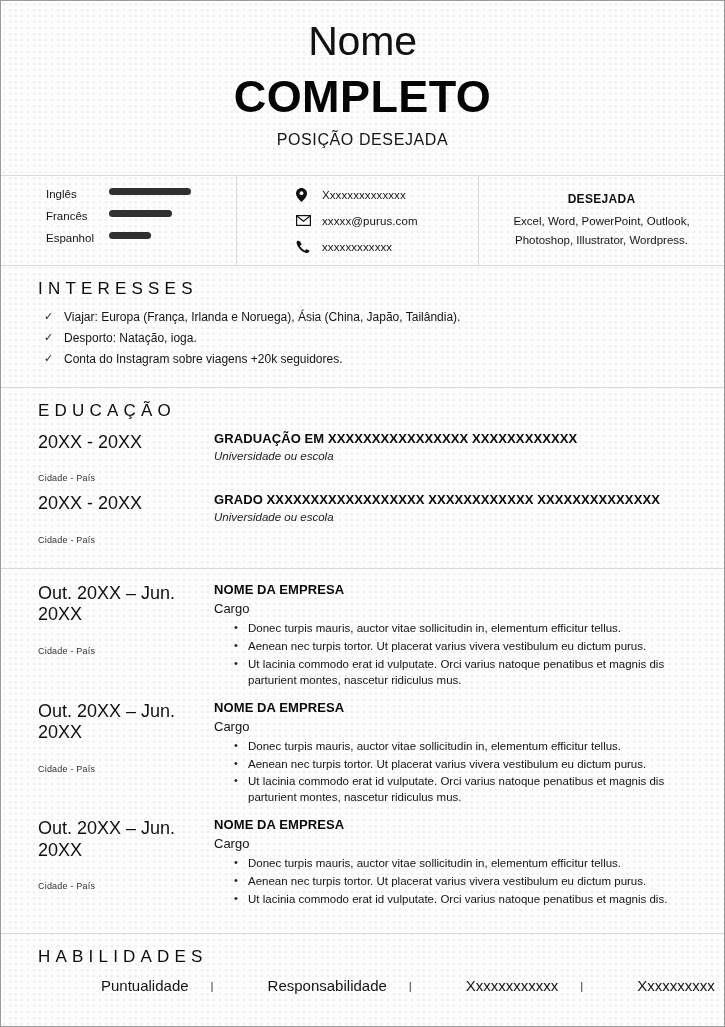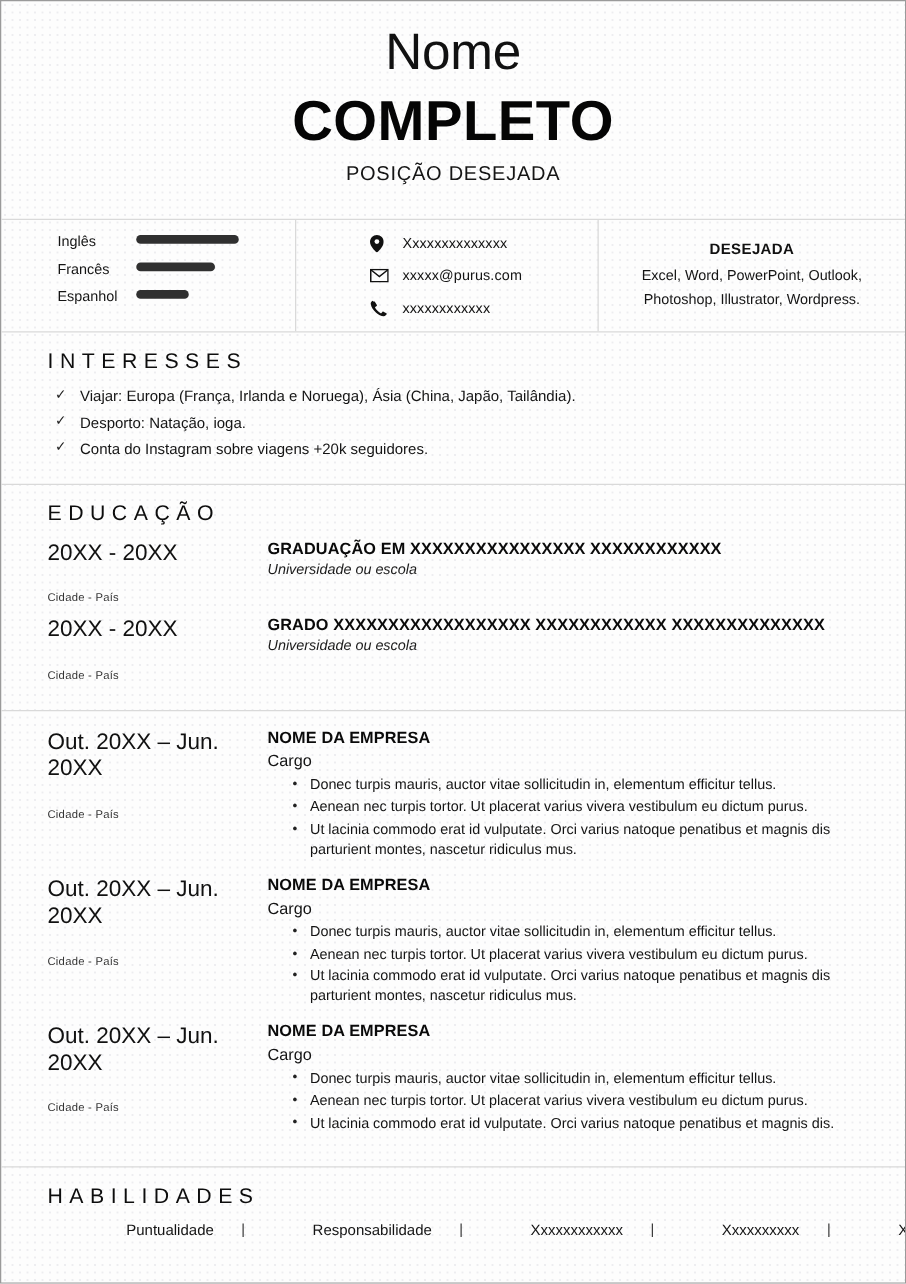--- a/index.html
+++ b/index.html
@@ -227,21 +227,21 @@
   }
 
   
   .skills-row {
     display: flex;
     align-items: center;
     padding-left: 31px;
     margin-top: 9px;
   }
   .skill {
-    font-size: 12px;
+    font-size: 15px;
     color: #141414;
     white-space: nowrap;
     padding-left: 32px;
   }
   .skill-sep {
     font-size: 11.5px;
     color: #333;
     padding: 0 22px;
   }
 </style>

